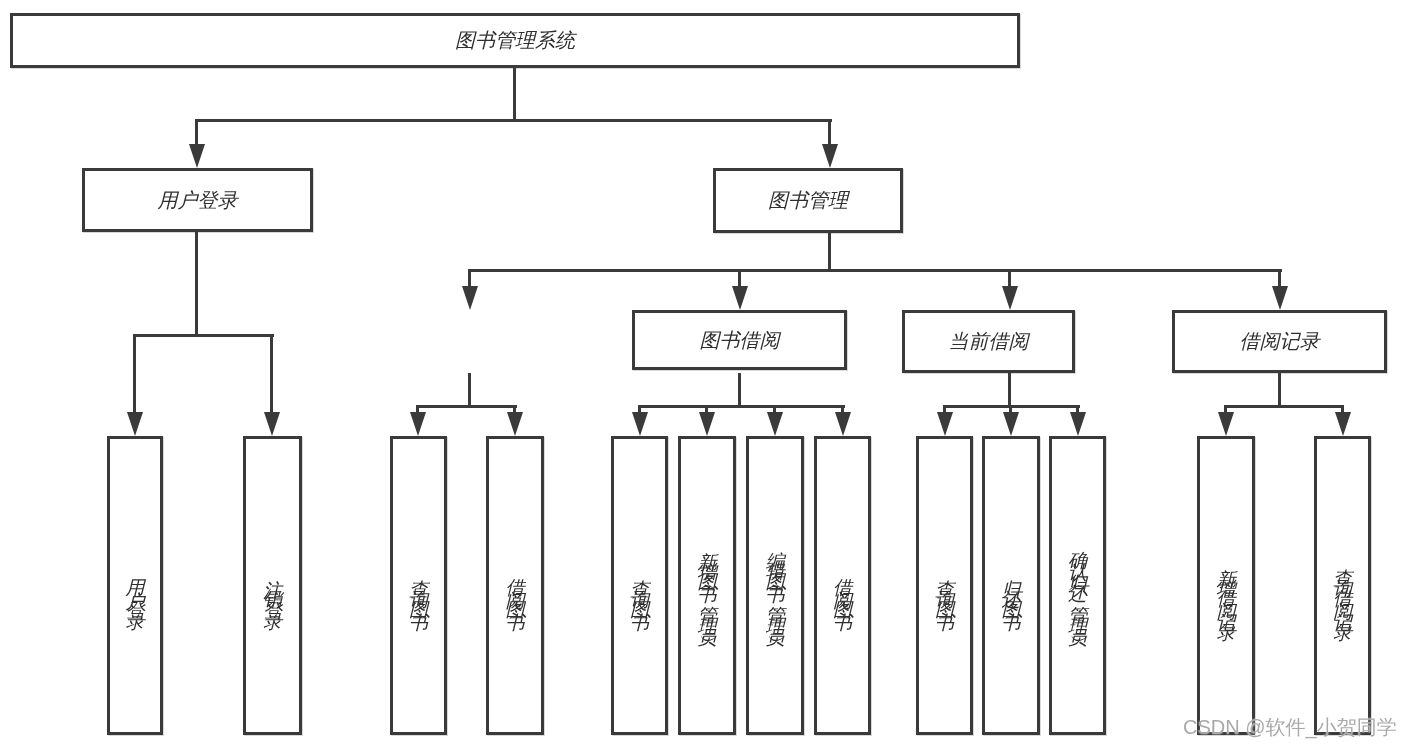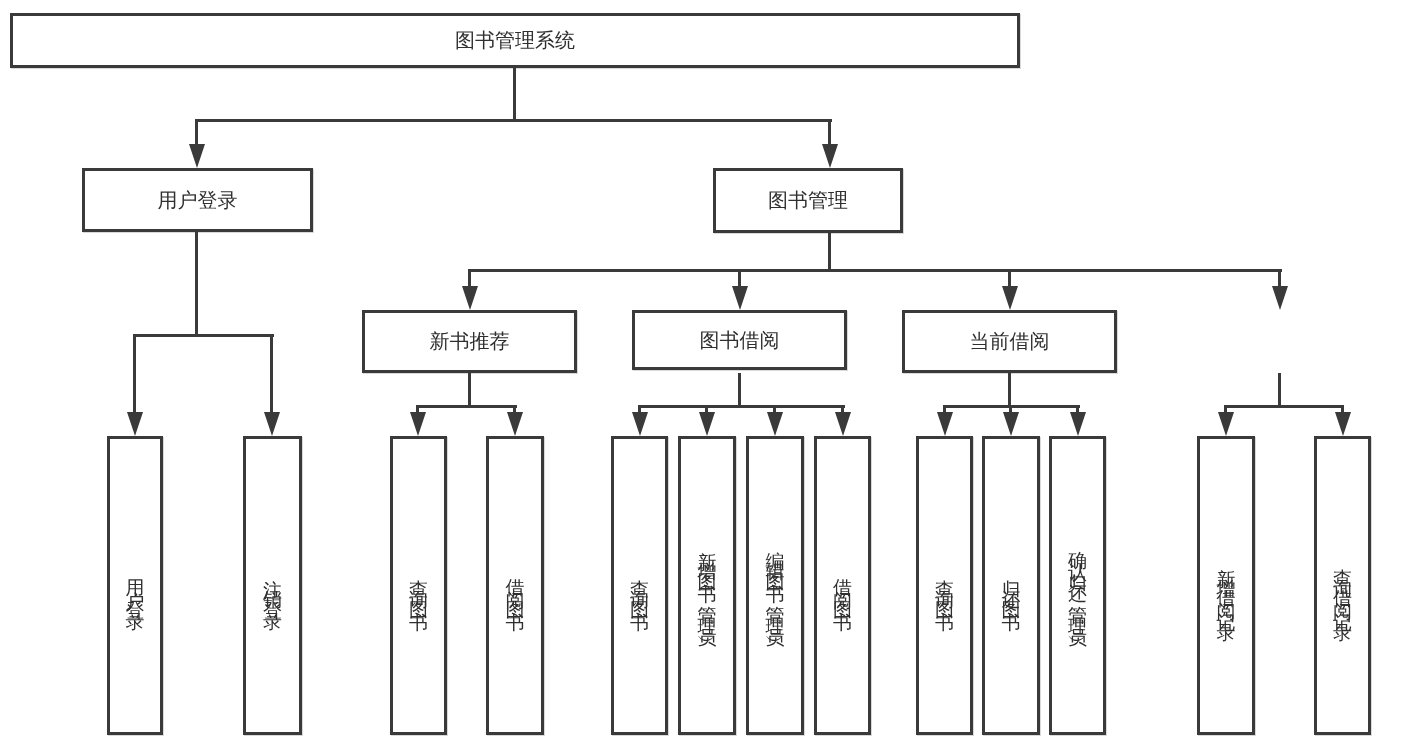--- a/index.html
+++ b/index.html
@@ -16,20 +16,21 @@
     position: absolute;
     box-sizing: border-box;
     border: 3px solid #3a3a3a;
     background: #ffffff;
     display: flex;
     align-items: center;
     justify-content: center;
     font-size: 20px;
     color: #2f2f2f;
     box-shadow: 1px 1px 0 rgba(0,0,0,0.15);
+    font-style: italic;
   }
   .vtext {
     writing-mode: vertical-rl;
     text-orientation: mixed;
     font-size: 19px;
     line-height: 1.15;
     letter-spacing: 11px;
     white-space: nowrap;
   }
   .hl, .vl { position: absolute; background: #3a3a3a; }
@@ -84,28 +85,28 @@
   <div class="hl" style="left:468px;top:269px;width:814px;height:3px"></div>
   <div class="vl" style="left:468px;top:271px;width:3px;height:18px"></div>
   <div class="ar" style="left:462px;top:286px"></div>
   <div class="vl" style="left:738px;top:271px;width:3px;height:18px"></div>
   <div class="ar" style="left:732px;top:286px"></div>
   <div class="vl" style="left:1008px;top:271px;width:3px;height:18px"></div>
   <div class="ar" style="left:1002px;top:286px"></div>
   <div class="vl" style="left:1278px;top:271px;width:3px;height:18px"></div>
   <div class="ar" style="left:1272px;top:286px"></div>
 
-  <div class="box" style="left:362px;top:310px;width:215px;height:63px">
-    <span>新书推荐</span>
-  </div>
   <div class="box" style="left:632px;top:310px;width:215px;height:60px">
     <span>图书借阅</span>
   </div>
-  <div class="box" style="left:902px;top:310px;width:215px;height:63px">
+  <div class="box" style="left:902px;top:310px;width:173px;height:63px">
     <span>当前借阅</span>
+  </div>
+  <div class="box" style="left:1172px;top:310px;width:215px;height:63px">
+    <span>借阅记录</span>
   </div>
 
   <div class="vl" style="left:468px;top:373px;width:3px;height:34px"></div>
   <div class="vl" style="left:738px;top:373px;width:3px;height:34px"></div>
   <div class="vl" style="left:1008px;top:373px;width:3px;height:34px"></div>
   <div class="vl" style="left:1278px;top:373px;width:3px;height:34px"></div>
 
   <div class="hl" style="left:416px;top:405px;width:101px;height:3px"></div>
   <div class="vl" style="left:416px;top:405px;width:3px;height:10px"></div>
   <div class="ar" style="left:410px;top:412px"></div>
@@ -173,14 +174,15 @@
     <span class="vtext">确认归还（管理员）</span>
   </div>
 
   <div class="box" style="left:1197px;top:436px;width:58px;height:299px">
     <span class="vtext">新增借阅记录</span>
   </div>
   <div class="box" style="left:1314px;top:436px;width:57px;height:299px">
     <span class="vtext">查询借阅记录</span>
   </div>
 
+  <div class="watermark">CSDN @软件_小贺同学</div>
 
 </div>
 
 </body></html>

